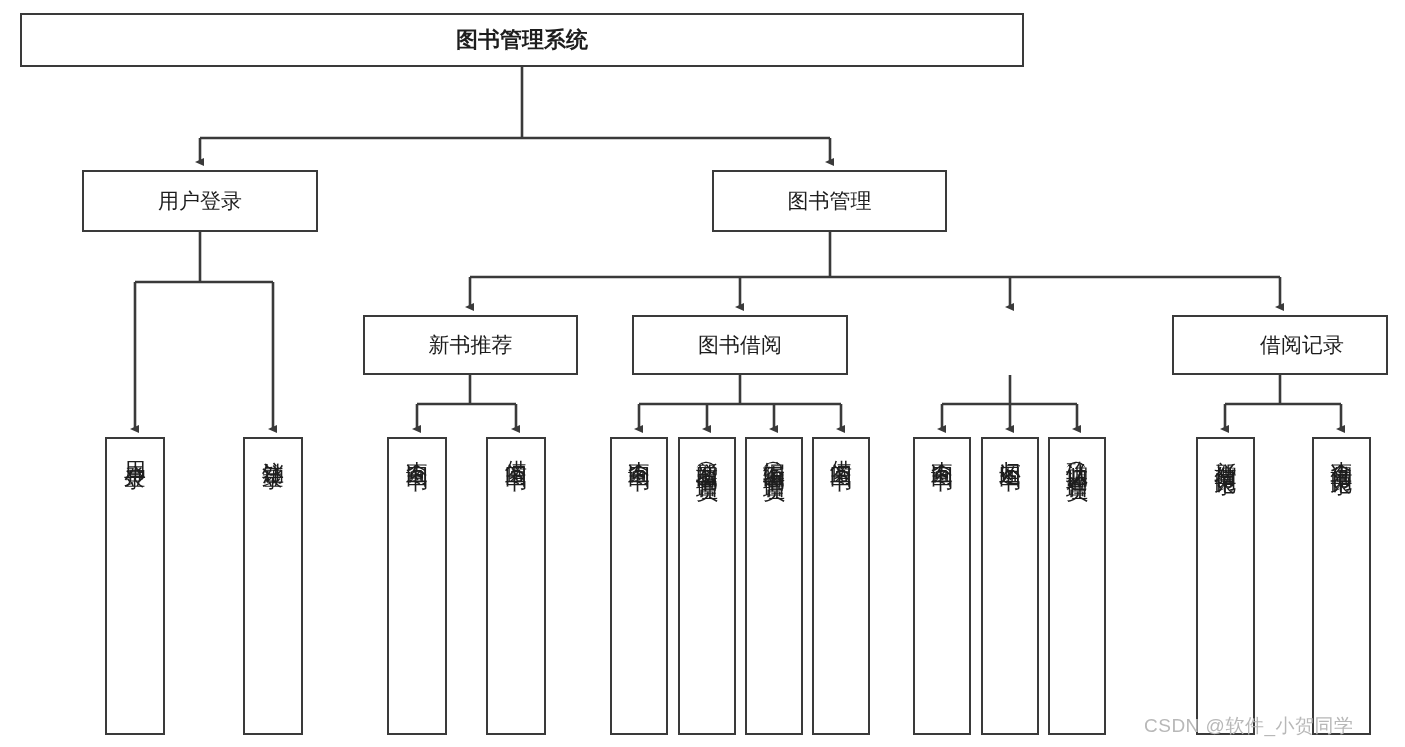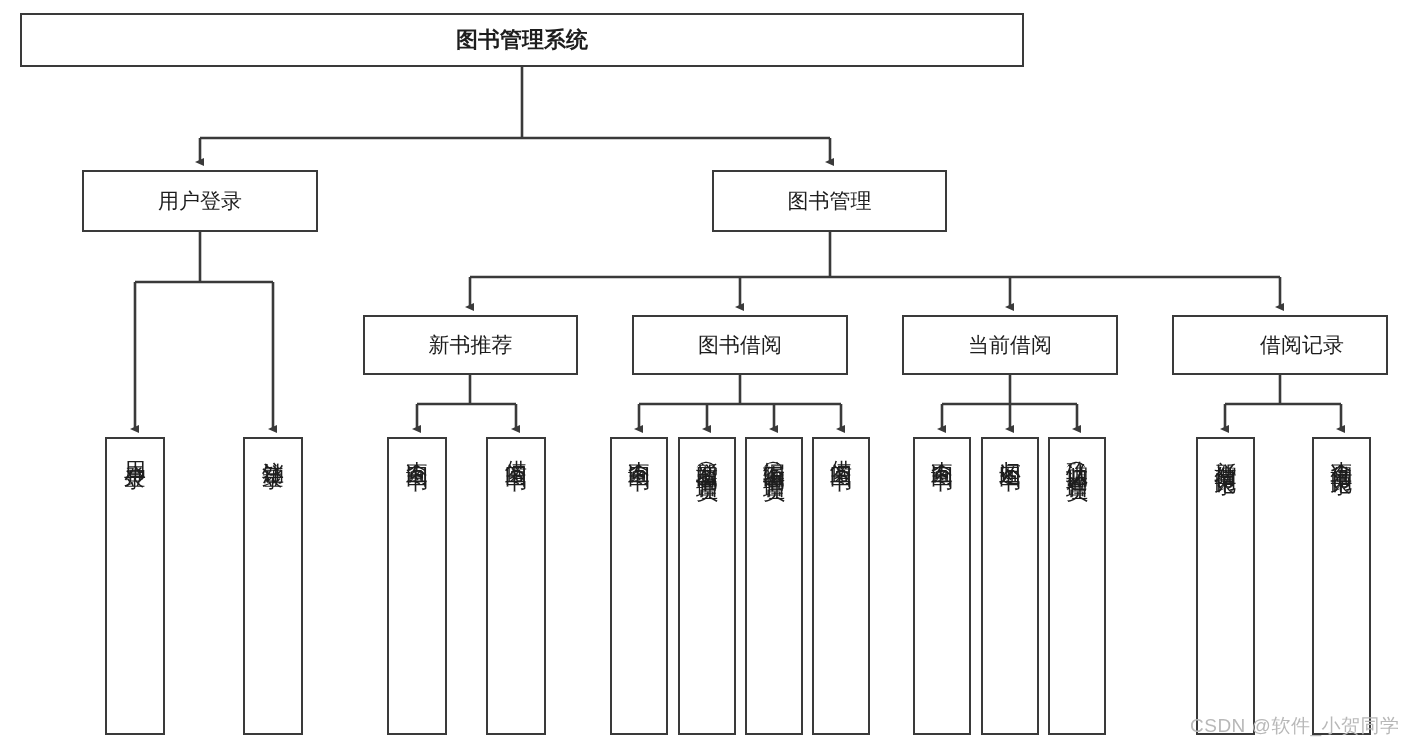--- a/index.html
+++ b/index.html
@@ -60,21 +60,21 @@
   #node-root .node-label { font-size: 22px; }
   .level-1 .node-label { font-size: 21px; }
   .level-2 .node-label { font-size: 21px; }
   .level-3 .node-label { font-size: 22px; }
   #watermark {
     position: absolute;
     color: #b8b8b8;
     font-size: 19px;
     white-space: nowrap;
     z-index: 5;
-    left: 1190px;
+    left: 1144px;
     top: 713px;
     letter-spacing: 0.5px;
   }
 </style>
 </head>
 <body>
 
 <div id="diagram-root">
 
   <svg id="connector-layer" viewBox="0 0 1405 747" xmlns="http://www.w3.org/2000/svg">
@@ -137,23 +137,20 @@
   <div class="node horizontal level-2" style="left:363px; top:315px; width:215px; height:60px;">
     <span class="node-label">新书推荐</span>
   </div>
 
   <div class="node horizontal level-1" style="left:712px; top:170px; width:235px; height:62px;">
     <span class="node-label">图书管理</span>
   </div>
   <div class="node horizontal level-2" style="left:632px; top:315px; width:216px; height:60px;">
     <span class="node-label">图书借阅</span>
   </div>
-  <div class="node horizontal level-2" style="left:902px; top:315px; width:216px; height:60px;">
-    <span class="node-label">当前借阅</span>
-  </div>
   <div class="node horizontal level-2" style="left:1172px; top:315px; width:216px; height:60px;padding-left:44px;">
     <span class="node-label">借阅记录</span>
   </div>
 
   <div class="node vertical level-3" style="left:105px; top:437px; width:60px; height:298px;">
     <span class="node-label">用户登录</span>
   </div>
   <div class="node vertical level-3" style="left:243px; top:437px; width:60px; height:298px;">
     <span class="node-label">注销登录</span>
   </div>

